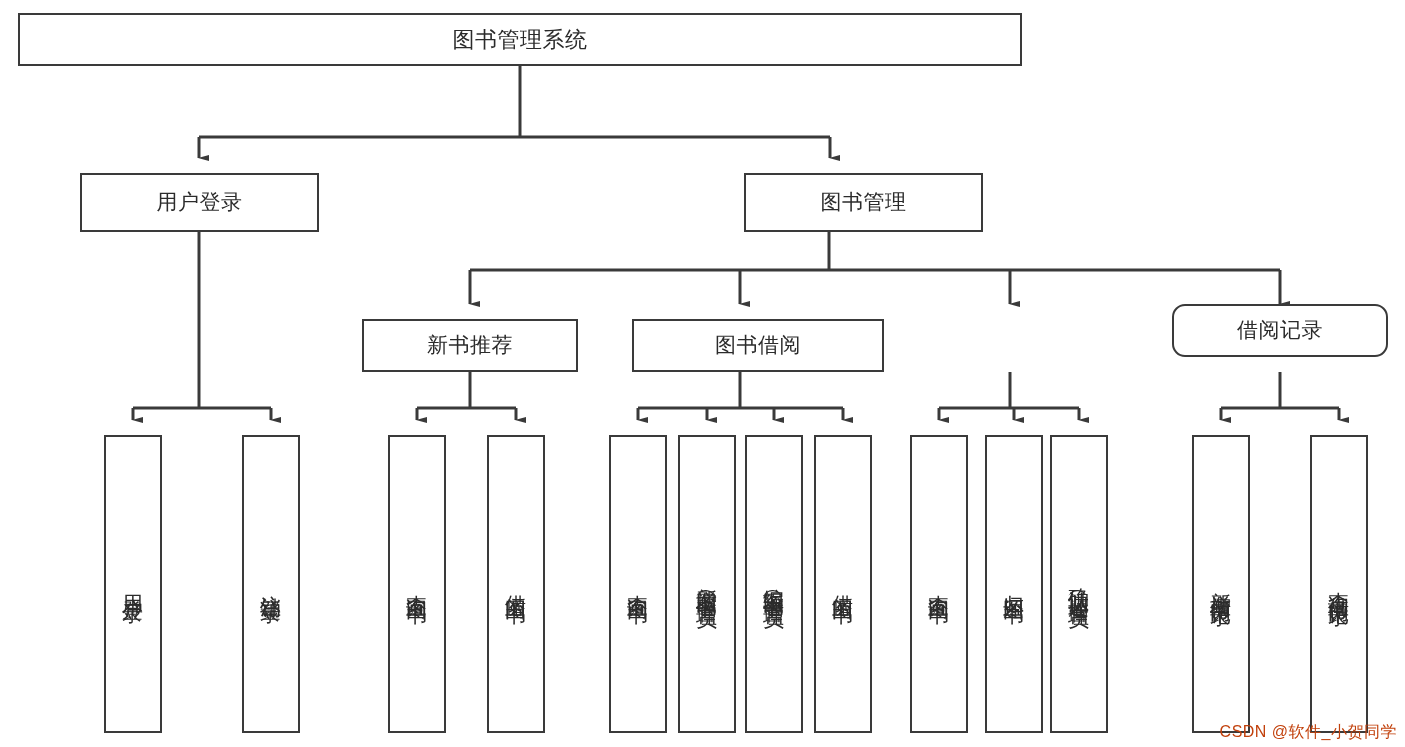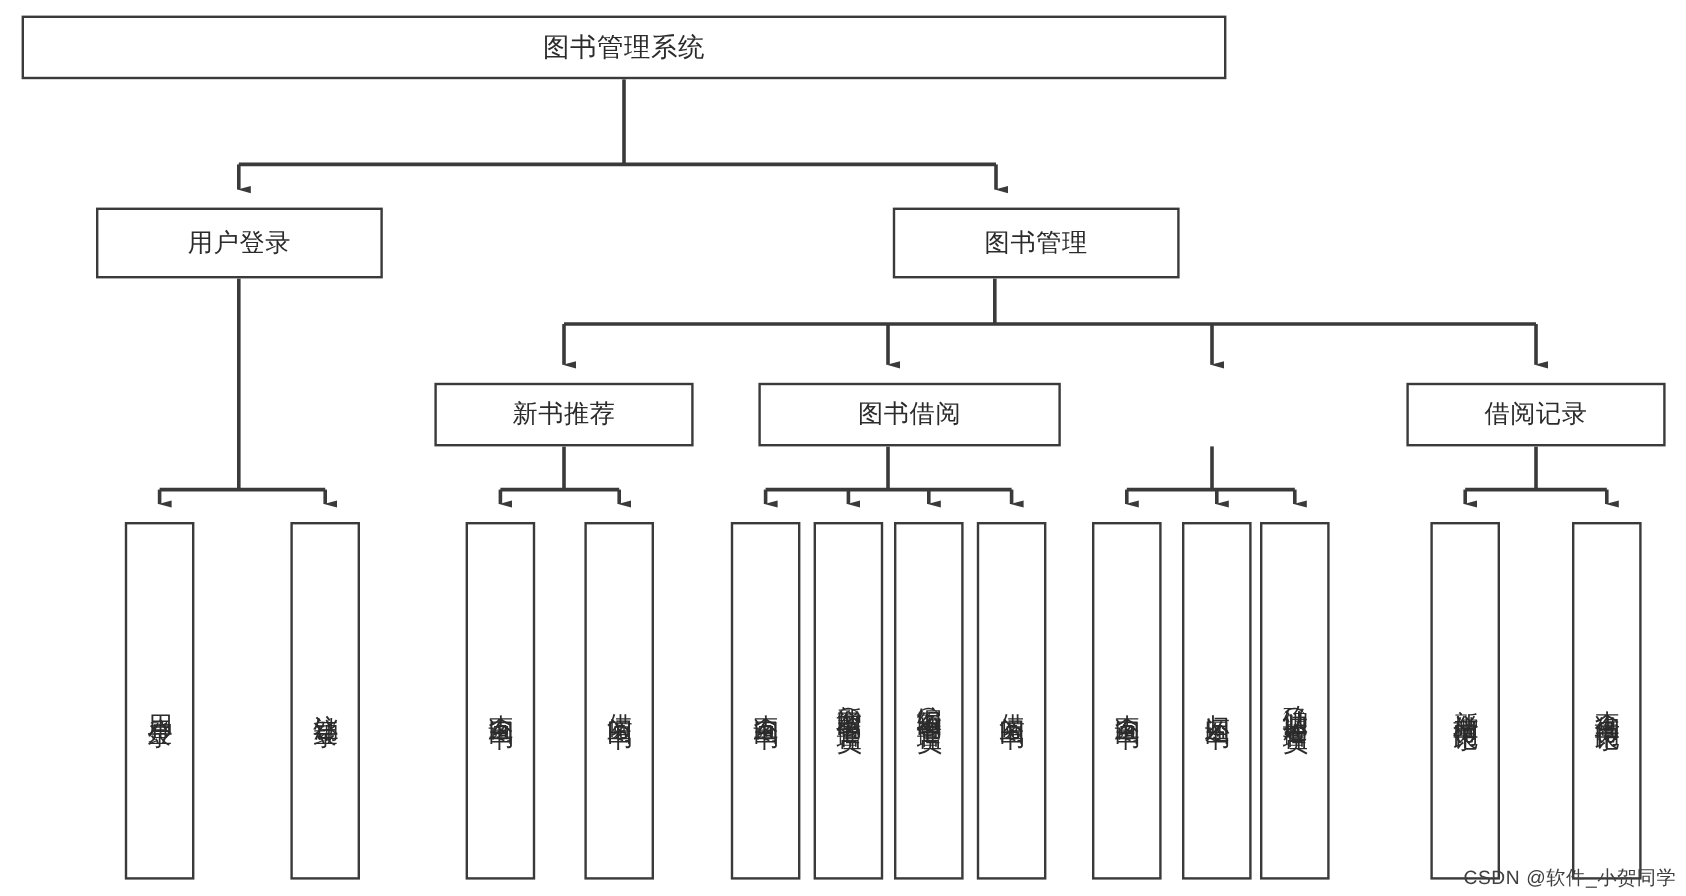--- a/index.html
+++ b/index.html
@@ -39,21 +39,20 @@
   .node-label {
     display: block;
     text-align: center;
     line-height: 1.18;
     white-space: pre;
   }
   
   .node.horiz .node-label {
     font-size: 21px;
     letter-spacing: 0.5px;
-    font-family: Liberation Serif, serif;
   }
   .node.root .node-label {
     font-size: 22px;
   }
   
   .node.vert {
     align-items: center;
     justify-content: center;
     padding: 6px 0;
   }
@@ -63,21 +62,21 @@
     font-size: 21px;
     line-height: 1.0;
     letter-spacing: 3px;
     white-space: nowrap;
   }
   .watermark {
     position: absolute;
     right: 8px;
     bottom: 4px;
     font-size: 16px;
-    color: #404040;
+    color: #c2410c;
     letter-spacing: 0.5px;
     user-select: none;
     white-space: nowrap;
   }
 </style>
 </head>
 <body>
 
 <div id="diagram-root">
 
@@ -142,21 +141,21 @@
   <div class="node horiz" style="left:744px; top:173px; width:239px; height:59px;">
     <span class="node-label">图书管理</span>
   </div>
 
   <div class="node horiz" style="left:362px; top:319px; width:216px; height:53px;">
     <span class="node-label">新书推荐</span>
   </div>
   <div class="node horiz" style="left:632px; top:319px; width:252px; height:53px;">
     <span class="node-label">图书借阅</span>
   </div>
-  <div class="node horiz" style="left:1172px; top:319px; width:216px; height:53px;">
+  <div class="node horiz" style="left:1172px; top:304px; width:216px; height:53px;border-radius:13px;">
     <span class="node-label">借阅记录</span>
   </div>
 
   <div class="node vert" style="left:104px; top:435px; width:58px; height:298px;">
     <span class="node-label">用户登录</span>
   </div>
   <div class="node vert" style="left:242px; top:435px; width:58px; height:298px;">
     <span class="node-label">注销登录</span>
   </div>
 

